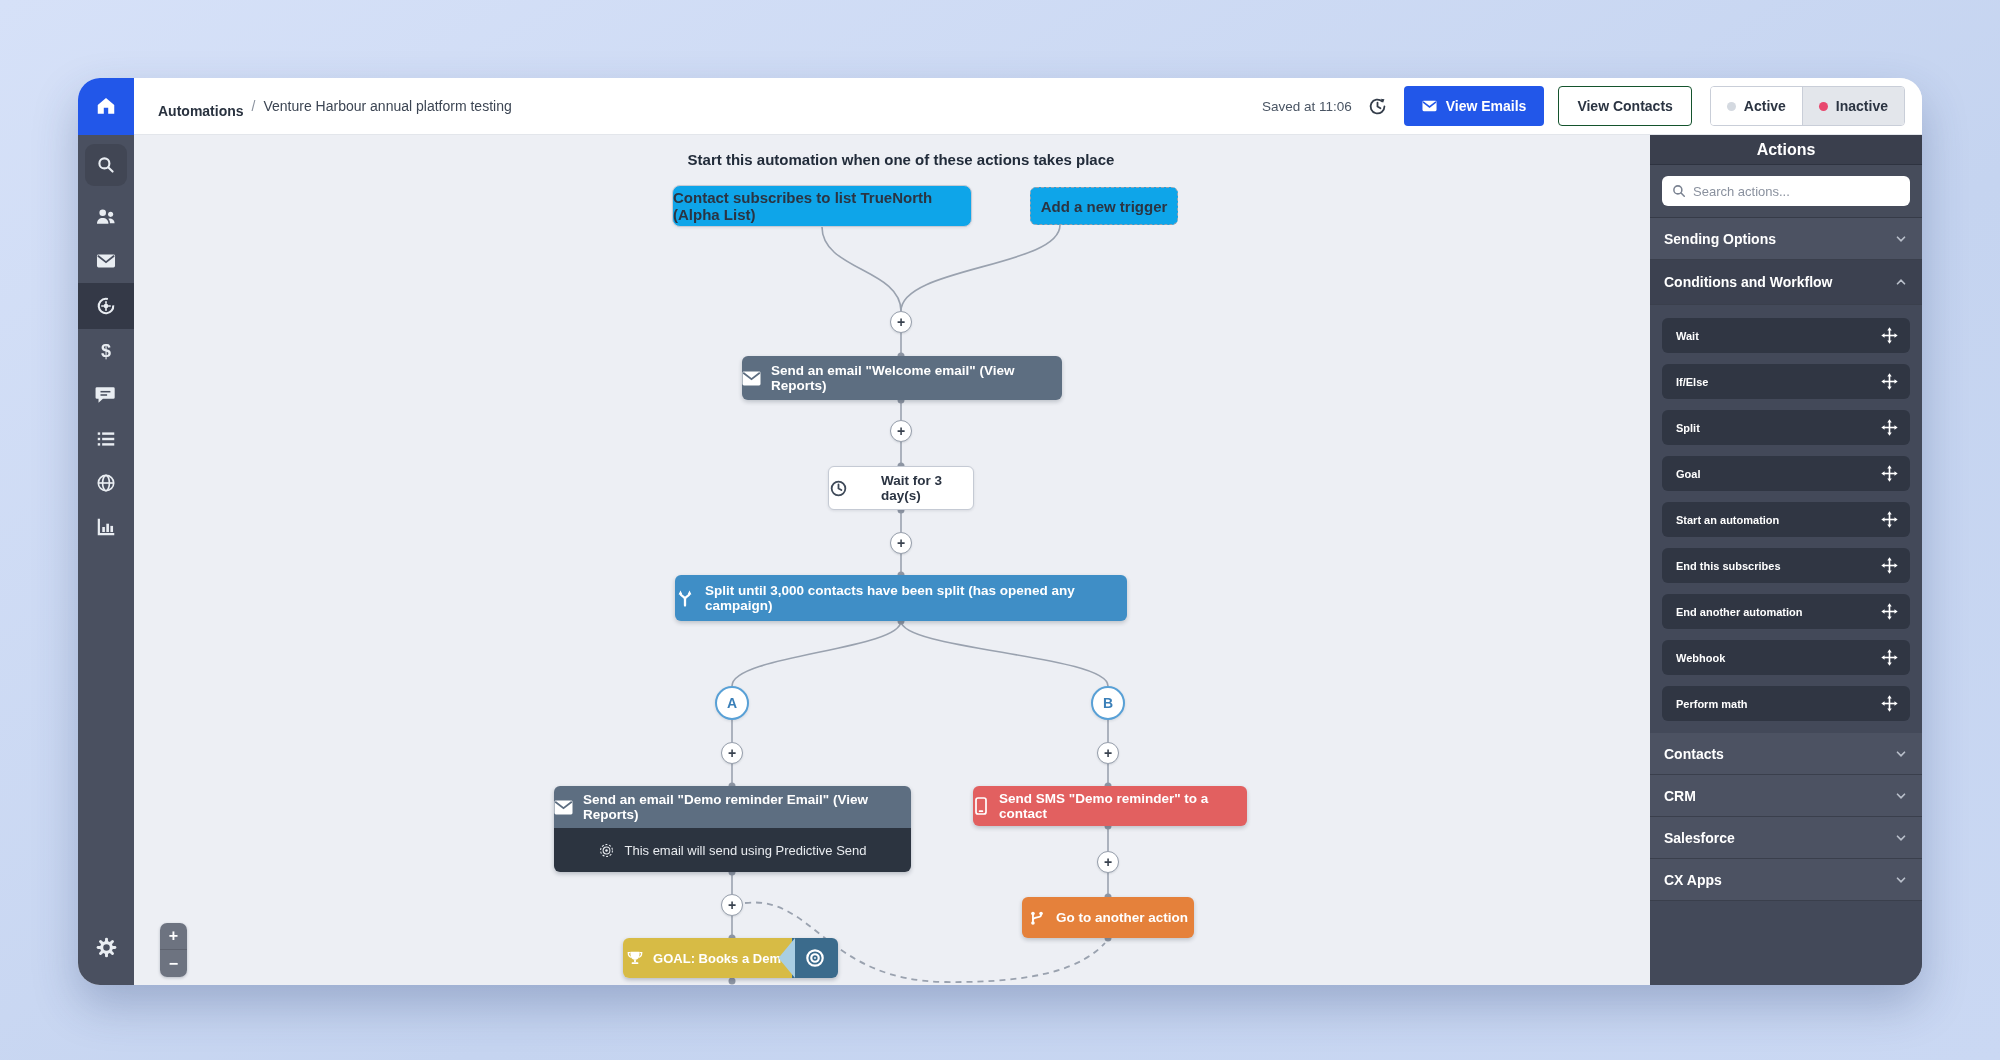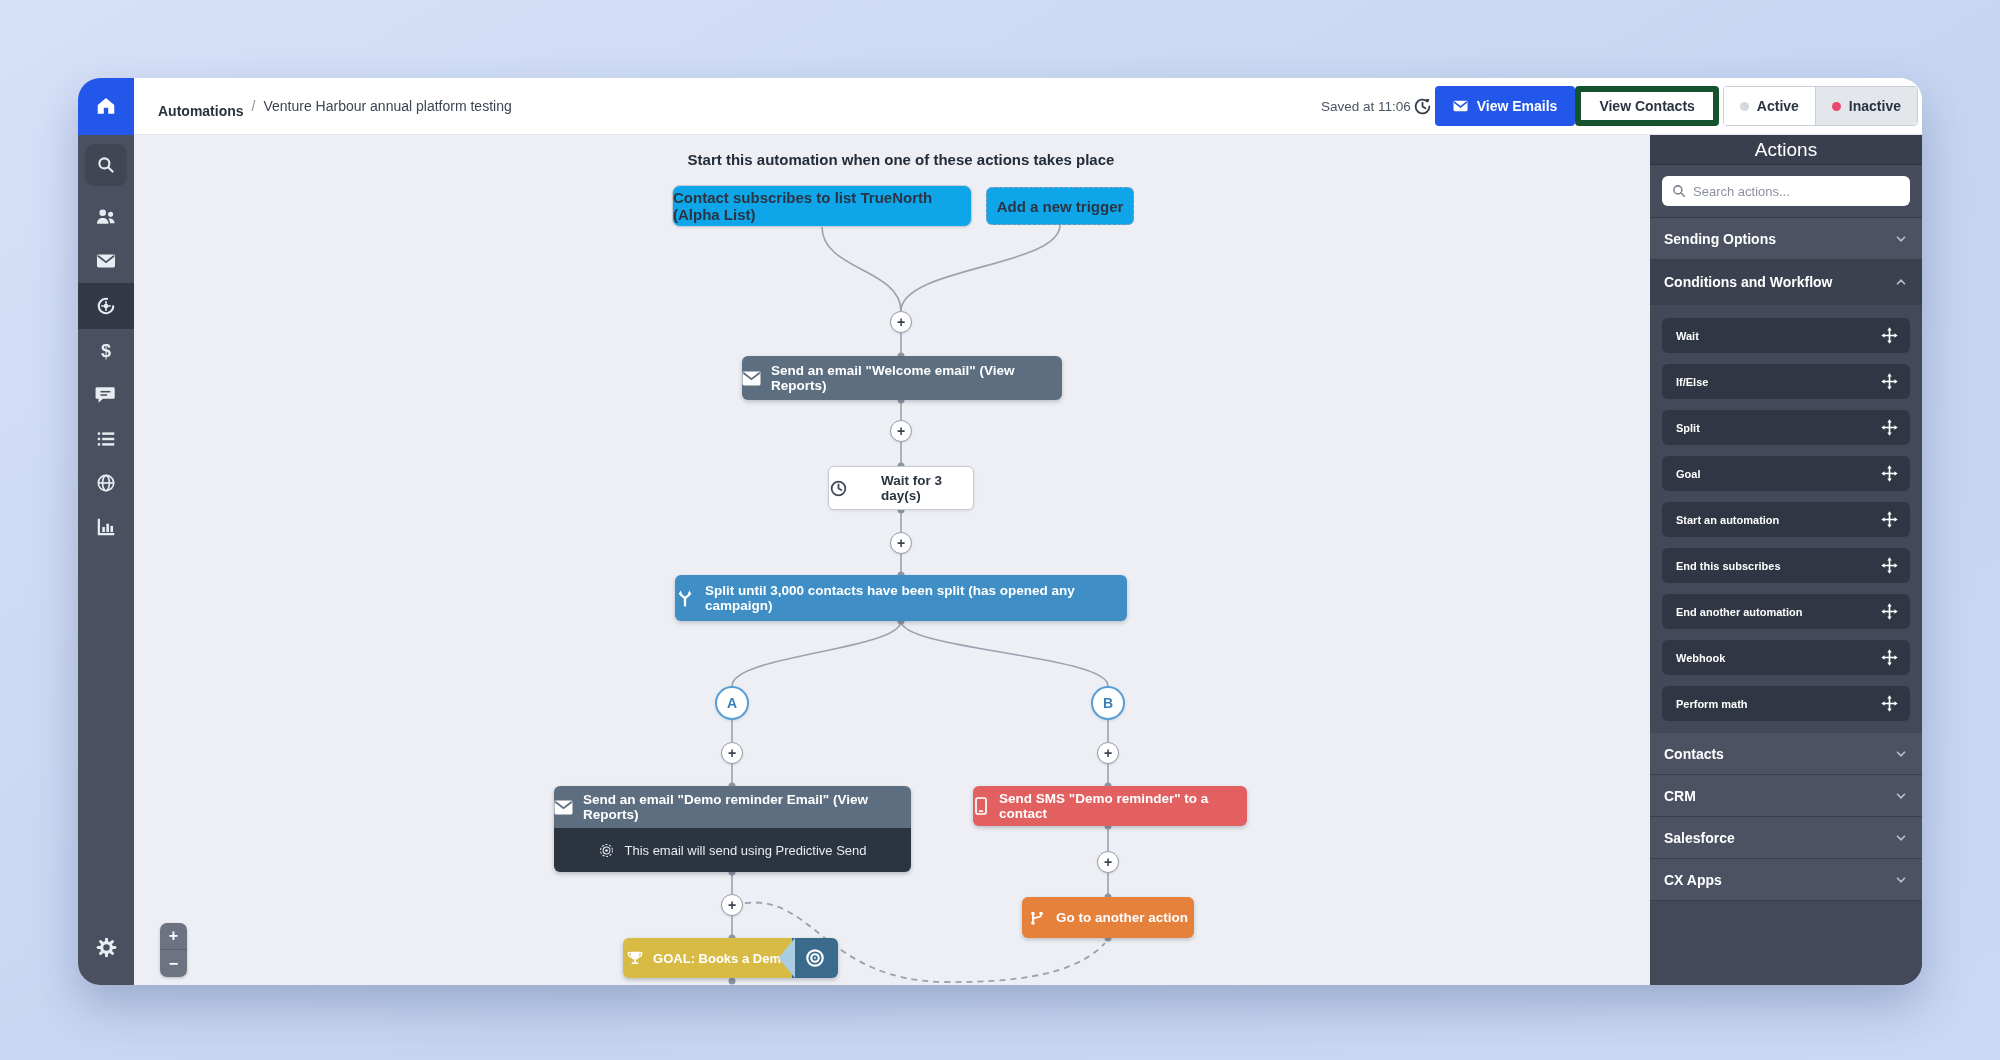--- a/index.html
+++ b/index.html
@@ -12,27 +12,27 @@
     box-shadow:0 20px 45px rgba(40,60,110,.28); }
 
   
   .topbar { position:absolute; left:0; top:0; width:100%; height:57px; background:#ffffff;
     border-bottom:1px solid #e3e6eb; display:flex; align-items:center; z-index:30; }
   .home-btn { width:56px; height:57px; background:#2257e9; display:flex; align-items:center;
     justify-content:center; flex:0 0 56px; cursor:pointer; }
   .crumbs { margin-left:24px; font-size:14px; color:#3c4553; display:flex; gap:8px; align-items:center; }
   .crumb-root { font-weight:bold; color:#29323f;margin-top:9px; }
   .crumb-sep { color:#8a919e; }
-  .top-right { margin-left:auto; display:flex; align-items:center; padding-right:4px; }
+  .top-right { margin-left:auto; display:flex; align-items:center; gap:14px; padding-right:17px; }
   .saved { font-size:13.5px; color:#495463; }
   .hist { width:24px; height:24px; display:flex; align-items:center; justify-content:center; cursor:pointer; }
   .btn { height:40px; border-radius:4px; display:flex; align-items:center; gap:9px;
     padding:0 18px; font-size:14px; font-weight:bold; cursor:pointer; }
   .btn-primary { background:#2257e9; color:#fff; }
-  .btn-secondary { background:#fff; color:#2b3442; border:6px solid #14532d; }
+  .btn-secondary { background:#fff; color:#2b3442; border:1px solid #14532d; }
   .toggle { display:flex; height:40px; border:1px solid #c9ced8; border-radius:4px; overflow:hidden; margin-left:4px; }
   .seg { display:flex; align-items:center; gap:8px; padding:0 16px; font-size:14px;
     font-weight:bold; color:#2b3442; background:#fff; cursor:pointer; }
   .seg.selected { background:#e3e6eb; border-left:1px solid #c9ced8; }
   .dot { width:9px; height:9px; border-radius:50%; background:#d4d9e0; }
   .seg.selected .dot { background:#e8486e; }
 
   
   .sidebar { position:absolute; left:0; top:57px; width:56px; height:850px; background:#4a5060;
     display:flex; flex-direction:column; align-items:center; padding-top:9px; z-index:20; }
@@ -43,21 +43,21 @@
   .dollar { color:#e9edf2; font-size:18px; font-weight:bold; }
 
   
   .canvas { position:absolute; left:56px; top:57px; width:1516px; height:850px; background:#edeff4; }
   .wires { position:absolute; left:0; top:0; width:100%; height:100%; }
   .flow-title { position:absolute; left:467px; top:16px; width:600px; text-align:center;
     font-size:15px; font-weight:bold; color:#222c3a; }
   .trigger { position:absolute; background:#0ea5e9; border:1px solid #c5cad4; border-radius:8px;
     display:flex; align-items:center; justify-content:center; font-size:15px; font-weight:bold;
     color:#2b3442; box-shadow:0 1px 3px rgba(20,30,50,.08); cursor:pointer; }
-  .trigger.dashed { border:1.5px dashed #98a0ad; border-radius:6px; box-shadow:none; }
+  .trigger.dashed { border:1.5px dashed #98a0ad; border-radius:6px; box-shadow:none;margin-left:44px; }
   .node { position:absolute; border-radius:6px; display:flex; align-items:center; justify-content:center;
     gap:10px; font-size:13.5px; font-weight:bold; color:#fff;
     box-shadow:0 2px 4px rgba(25,35,50,.22); cursor:pointer; }
   .node.slate { background:#5d6e81; }
   .node.white { background:#fff; color:#2b3442; border:1px solid #c5cad4; box-shadow:0 1px 3px rgba(20,30,50,.1); }
   .node.blue  { background:#3f8ec6; }
   .node.red   { background:#e26060; }
   .node.orange{ background:#e5813b; }
   .node-stack { position:absolute; border-radius:6px; overflow:hidden; box-shadow:0 2px 4px rgba(25,35,50,.25); cursor:pointer; }
   .node-stack .row1 { height:42px; background:#5d6e81; display:flex; align-items:center;
@@ -81,21 +81,21 @@
   .zoomctl { position:absolute; left:26px; top:788px; width:27px; display:flex; flex-direction:column;
     border-radius:7px; overflow:hidden; box-shadow:0 1px 3px rgba(20,30,50,.25); }
   .zoomctl button { width:27px; height:27px; background:#6d7380; border:none; color:#fff;
     font-size:16px; font-weight:bold; cursor:pointer; line-height:1; }
   .zoomctl button:first-child { border-bottom:1px solid #5d626e; }
 
   
   .panel { position:absolute; right:0; top:57px; width:272px; height:850px; background:#434959;
     z-index:25; display:flex; flex-direction:column; }
   .panel-title { height:30px; background:#3a3f4d; border-bottom:1px solid #2e3340; color:#fff;
-    font-size:19px; font-weight:normal; display:flex; align-items:center; justify-content:center; }
+    font-size:16px; font-weight:bold; display:flex; align-items:center; justify-content:center; }
   .search-wrap { height:53px; background:#464c5b; display:flex; align-items:center; padding:0 12px;
     border-bottom:1px solid #363b48; }
   .search-box { position:relative; width:100%; }
   .search-box svg { position:absolute; left:9px; top:7px; }
   .search-input { width:100%; height:30px; border:none; border-radius:6px; background:#fff;
     padding:0 10px 0 31px; font-size:13px; color:#2b3442; font-family:"Liberation Sans",sans-serif; }
   .search-input::placeholder { color:#8a919e; }
   .sect { height:42px; background:#4c5262; border-bottom:1px solid #3a3f4c; display:flex;
     align-items:center; justify-content:space-between; padding:0 14px; color:#fff;
     font-size:14px; font-weight:bold; cursor:pointer; flex:0 0 auto; }

